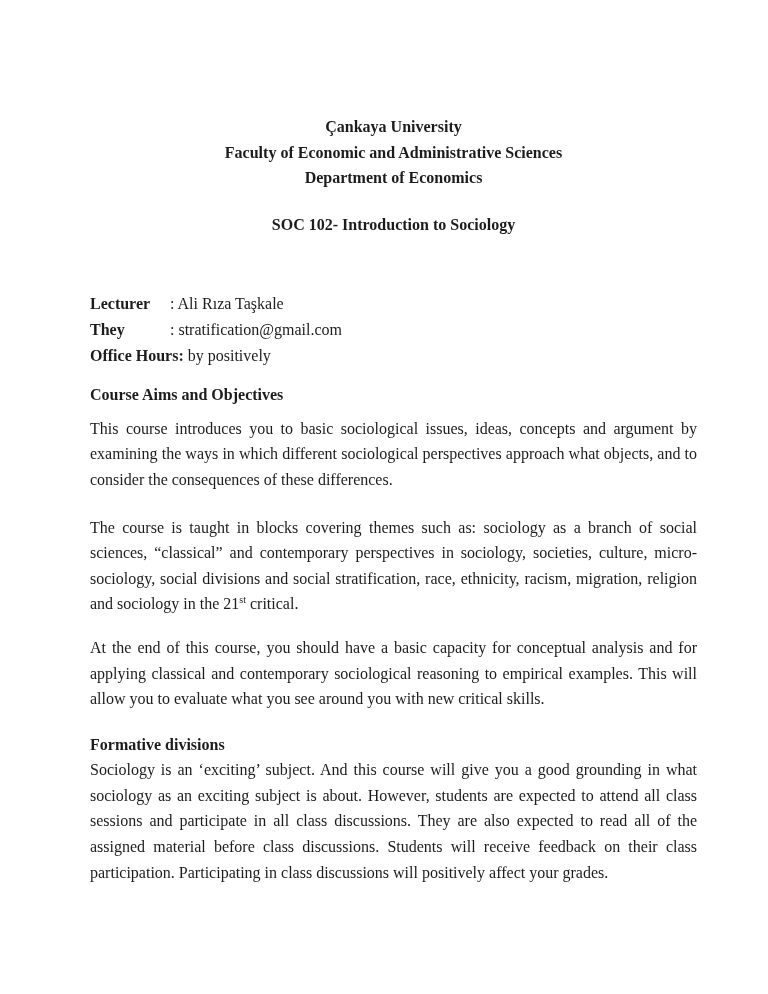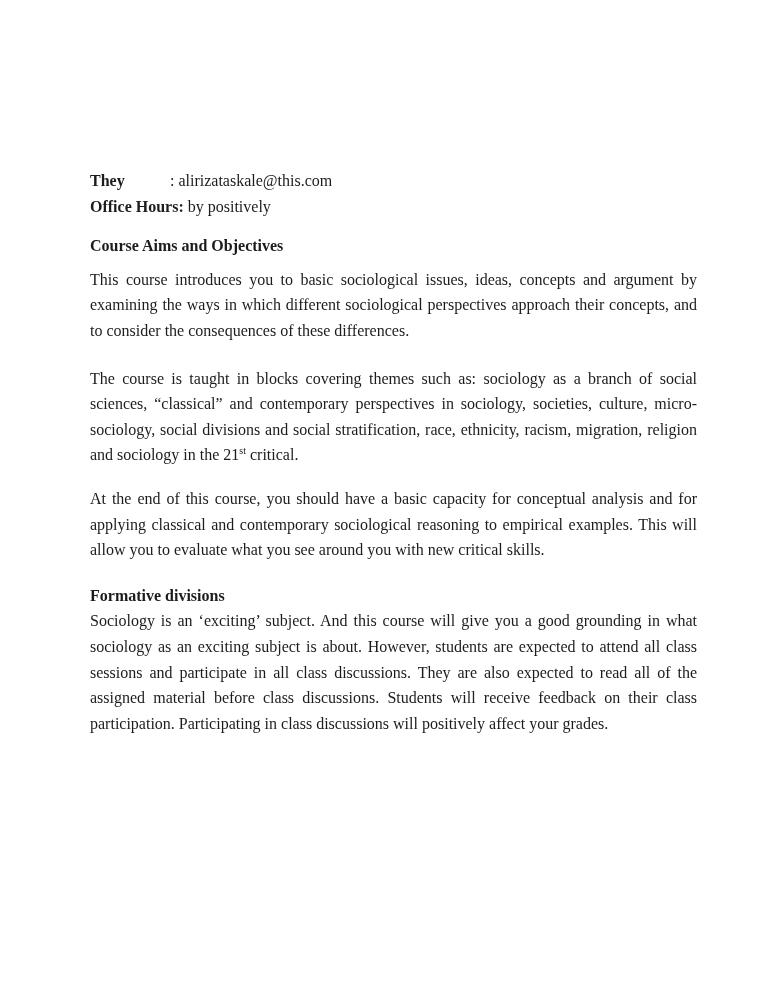--- a/index.html
+++ b/index.html
@@ -33,29 +33,36 @@
   .para-gap { margin-top: 22px; }
   .para-gap-lg { margin-top: 18px; }
   .formative-heading { margin-top: 20px; }
   sup { font-size: 10px; line-height: 0; vertical-align: super; }
 </style>
 </head>
 <body>
 
 <div class="page">
 
+  <div class="doc-header">
+    <p class="center bold">Çankaya University</p>
+    <p class="center bold">Faculty of Economic and Administrative Sciences</p>
+    <p class="center bold">Department of Economics</p>
+    <p class="center bold course-title">SOC 102- Introduction to Sociology</p>
+  </div>
 
   <div class="contact-block">
-    <p><span class="contact-label">They</span><span>: alirizataskale@this.com</span></p>
+    <p><span class="contact-label">Lecturer</span><span>: Ali Rıza Taşkale</span></p>
+    <p><span class="contact-label">They</span><span>: stratification@gmail.com</span></p>
     <p><span class="inline-bold-label">Office Hours:</span><span> by positively</span></p>
   </div>
 
   <div>
     <p class="section-heading aims-heading">Course Aims and Objectives</p>
-    <p class="para para-first">This course introduces you to basic sociological issues, ideas, concepts and argument by examining the ways in which different sociological perspectives approach their concepts, and to consider the consequences of these differences.</p>
+    <p class="para para-first">This course introduces you to basic sociological issues, ideas, concepts and argument by examining the ways in which different sociological perspectives approach what objects, and to consider the consequences of these differences.</p>
     <p class="para para-gap"><span>The course is taught in blocks covering themes such as: sociology as a branch of social sciences, “classical” and contemporary perspectives in sociology, societies, culture, micro-sociology, social divisions and social stratification, race, ethnicity, racism, migration, religion and sociology in the 21</span><sup>st</sup><span> critical.</span></p>
     <p class="para para-gap-lg">At the end of this course, you should have a basic capacity for conceptual analysis and for applying classical and contemporary sociological reasoning to empirical examples. This will allow you to evaluate what you see around you with new critical skills.</p>
   </div>
 
   <div>
     <p class="section-heading formative-heading">Formative divisions</p>
     <p class="para">Sociology is an ‘exciting’ subject. And this course will give you a good grounding in what sociology as an exciting subject is about. However, students are expected to attend all class sessions and participate in all class discussions. They are also expected to read all of the assigned material before class discussions. Students will receive feedback on their class participation. Participating in class discussions will positively affect your grades.</p>
   </div>
 
 </div>

